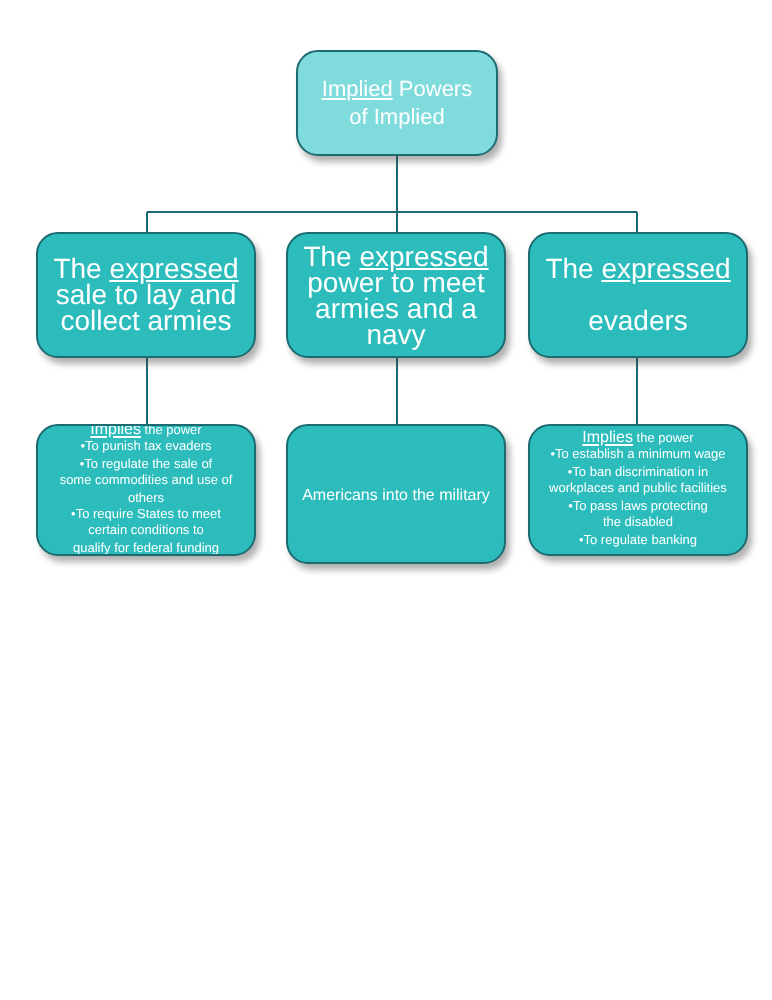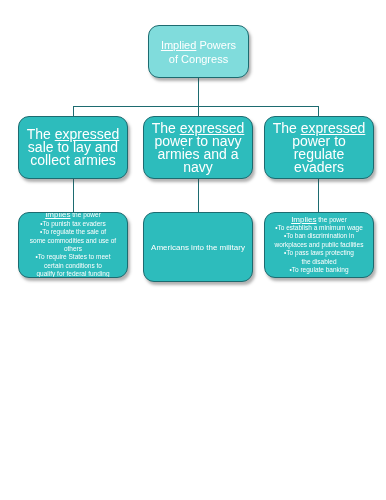--- a/index.html
+++ b/index.html
@@ -116,44 +116,44 @@
 
       <line x1="73.5" y1="179" x2="73.5" y2="212"></line>
       <line x1="198.5" y1="179" x2="198.5" y2="212"></line>
       <line x1="318.5" y1="179" x2="318.5" y2="212"></line>
     </g>
   </svg>
 
   <div class="node root">
     <div class="inner">
       <span class="u">Implied</span><span> Powers</span><br>
-      <span>of Congress</span>
+      <span>of Implied</span>
     </div>
   </div>
 
   <div class="node mid col0">
     <div class="inner">
       <span>The </span><span class="u">expressed</span><br>
       <span>sale to lay and</span><br>
       <span>collect armies</span>
     </div>
   </div>
 
   <div class="node mid col1">
     <div class="inner">
       <span>The </span><span class="u">expressed</span><br>
-      <span>power to navy</span><br>
+      <span>power to meet</span><br>
       <span>armies and a navy</span>
     </div>
   </div>
 
   <div class="node mid col2">
     <div class="inner">
       <span>The </span><span class="u">expressed</span><br>
-      <span>power to regulate</span><br>
+      <br>
       <span>evaders</span>
     </div>
   </div>
 
   <div class="node leaf col0">
     <div class="inner">
       <div>
         <span class="u big">Implies</span><span> the power</span>
       </div>
       <ul class="bullets">

